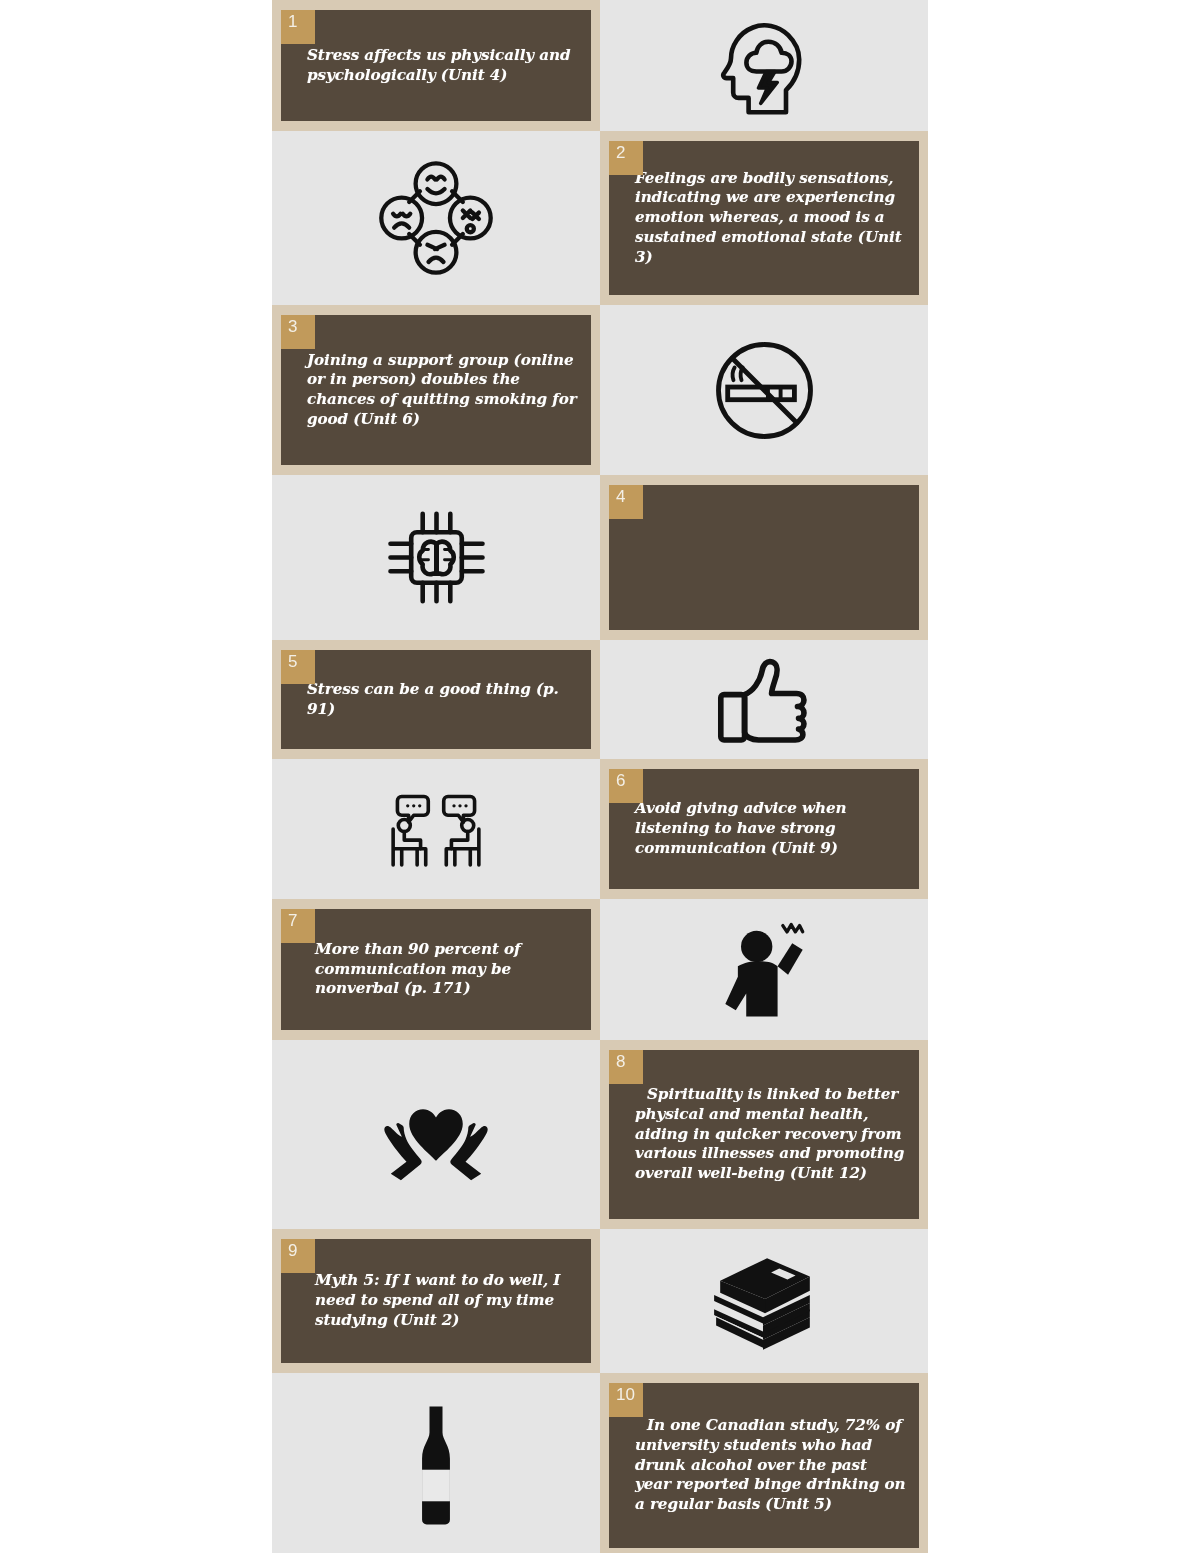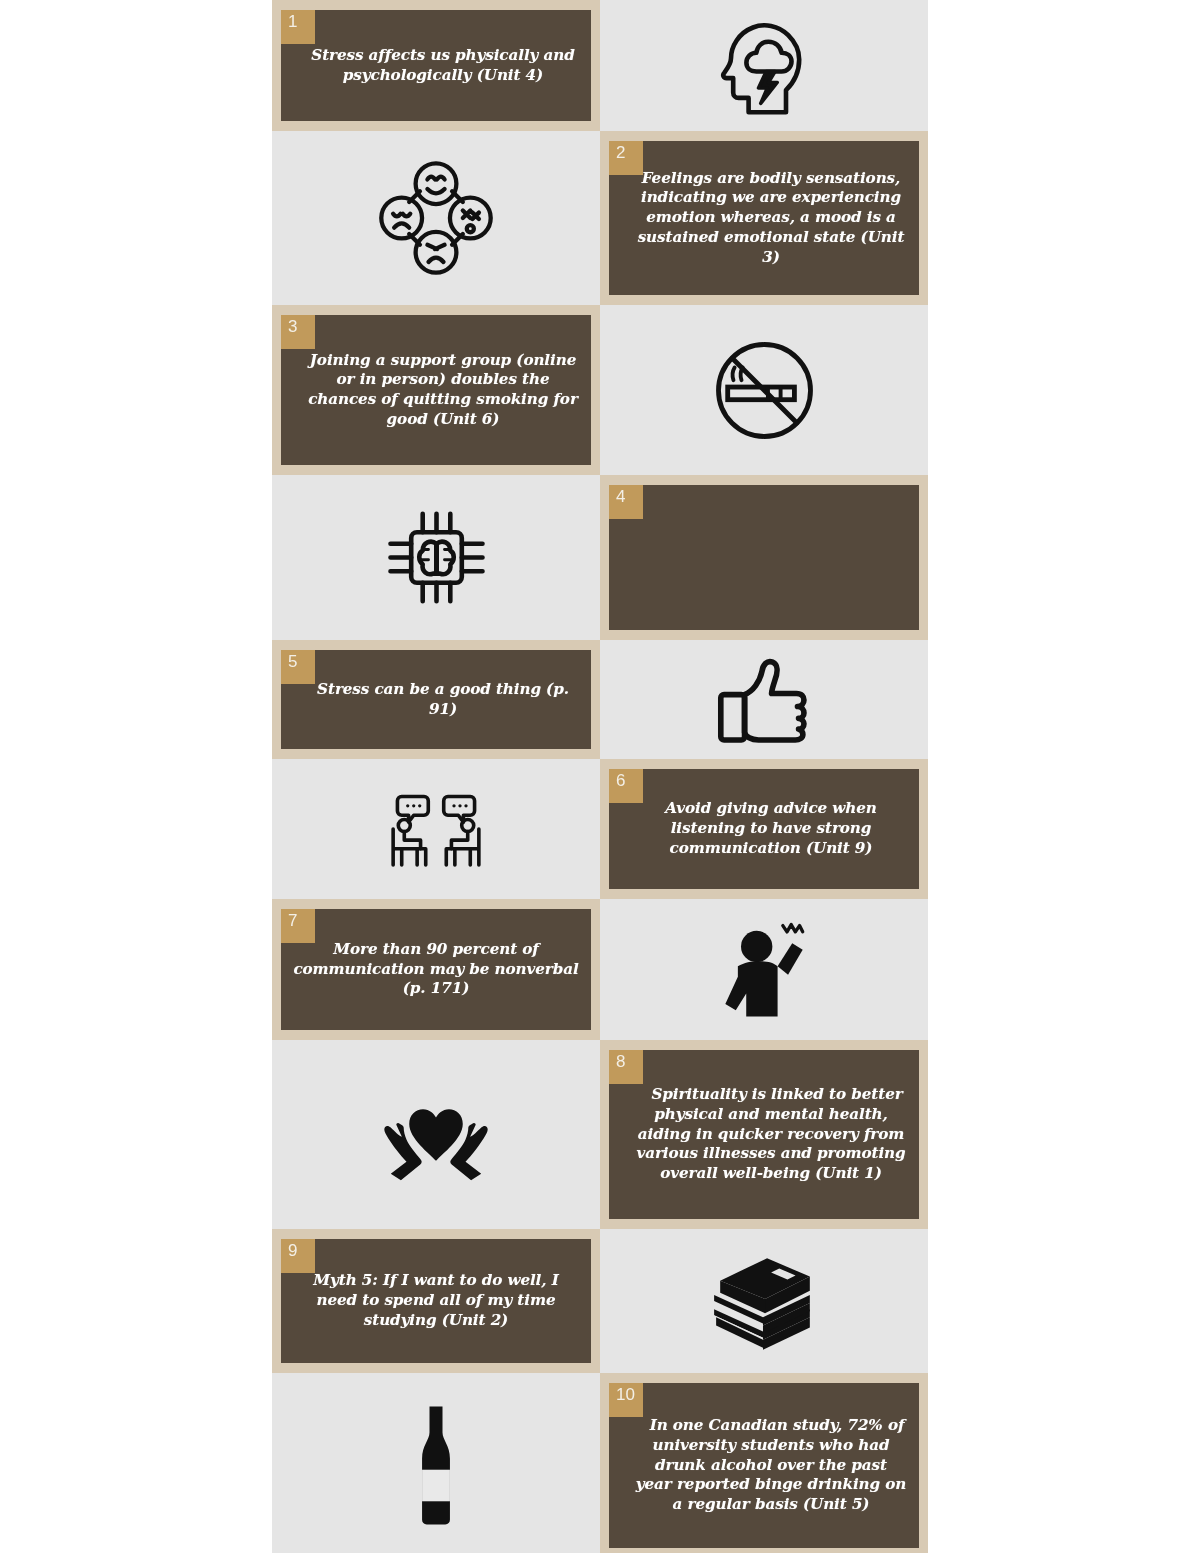--- a/index.html
+++ b/index.html
@@ -62,24 +62,23 @@
     font-family:"DejaVu Serif", serif;
     font-style:italic;
     font-weight:bold;
     font-size:15.2px;
     line-height:1.30;
     letter-spacing:-0.1px;
     padding:0 12px 0 26px;
     width:100%;
     box-sizing:border-box;
     text-shadow:0 0 1px rgba(255,255,255,0.35);
-    text-align:center;
   }
   .fact-text.indent{ text-indent:12px; }
-  .fact-text.pad-left-more{ padding-left:12px; }
+  .fact-text.pad-left-more{ padding-left:34px; }
 
   .icon-wrap{ width:120px; height:120px; display:flex; align-items:center; justify-content:center;}
   .icon-wrap svg{ display:block; }
 
   
   .r1{height:131px;}
   .r2{height:174px;}
   .r3{height:170px;}
   .r4{height:165px;}
   .r5{height:119px;}
@@ -253,21 +252,21 @@
         <svg viewBox="0 0 130 100" width="130" height="100" fill="#111" stroke="none">
           <path d="M65 78 C58 70 36 54 36 38 C36 28 43 22 51 22 C58 22 63 27 65 31 C67 27 72 22 79 22 C87 22 94 28 94 38 C94 54 72 70 65 78 Z"></path>
           <path d="M26 38 C24 36 22 37 22 39 L28 52 C25 51 20 46 16 42 C13 39 9 40 9 44 C9 48 16 58 22 66 C26 71 30 76 33 79 L16 92 L27 99 L48 82 C50 80 50 78 48 76 C43 70 36 62 33 55 C31 50 30 46 30 42 C30 40 28 39 26 38 Z"></path>
           <path d="M104 38 C106 36 108 37 108 39 L102 52 C105 51 110 46 114 42 C117 39 121 40 121 44 C121 48 114 58 108 66 C104 71 100 76 97 79 L114 92 L103 99 L82 82 C80 80 80 78 82 76 C87 70 94 62 97 55 C99 50 100 46 100 42 C100 40 102 39 104 38 Z"></path>
         </svg>
       </span>
     </div>
     <div class="cell text-cell">
       <div class="fact-box">
         <span class="badge">8</span>
-        <div class="fact-text indent">Spirituality is linked to better physical and mental health, aiding in quicker recovery from various illnesses and promoting overall well-being (Unit 1)</div>
+        <div class="fact-text indent">Spirituality is linked to better physical and mental health, aiding in quicker recovery from various illnesses and promoting overall well-being (Unit 12)</div>
       </div>
     </div>
   </div>
 
   <div class="row r9">
     <div class="cell text-cell">
       <div class="fact-box">
         <span class="badge">9</span>
         <div class="fact-text pad-left-more">Myth 5: If I want to do well, I need to spend all of my time studying (Unit 2)</div>
       </div>

